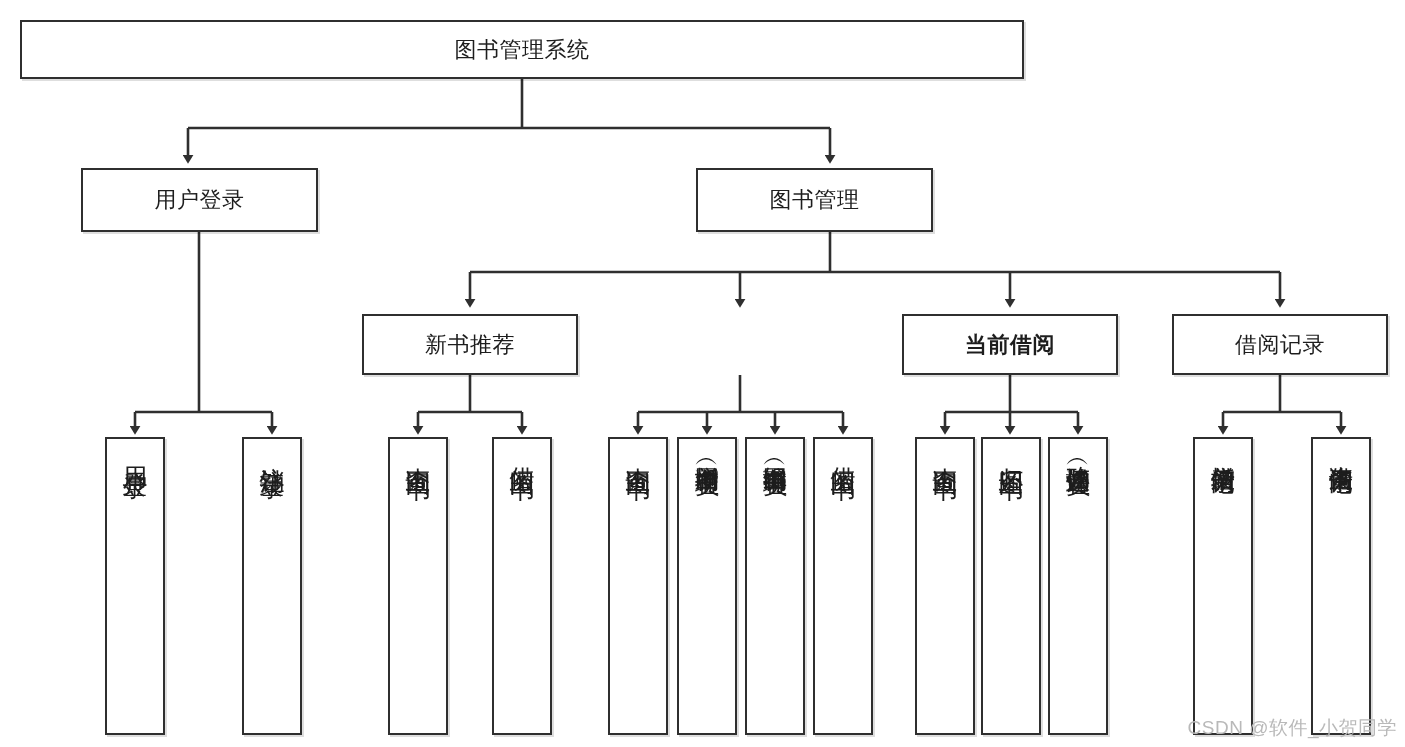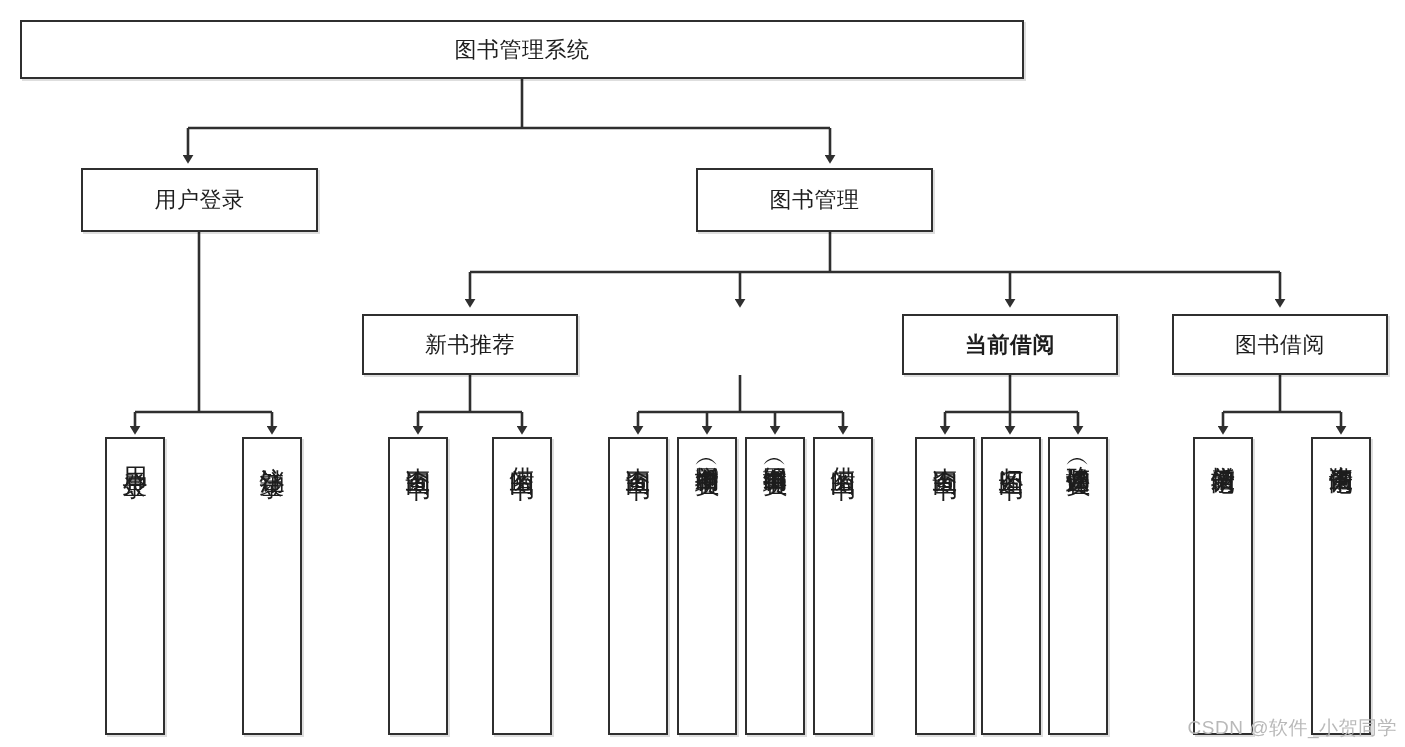--- a/index.html
+++ b/index.html
@@ -138,21 +138,21 @@
     <span class="lbl">图书管理</span>
   </div>
 
   <div class="node horiz" style="left:362px; top:314px; width:216px; height:61px;">
     <span class="lbl">新书推荐</span>
   </div>
   <div class="node horiz" style="left:902px; top:314px; width:216px; height:61px;font-weight:bold;">
     <span class="lbl">当前借阅</span>
   </div>
   <div class="node horiz" style="left:1172px; top:314px; width:216px; height:61px;">
-    <span class="lbl">图书借阅</span>
+    <span class="lbl">借阅记录</span>
   </div>
 
   <div class="node vert" style="left:105px; top:437px; width:60px; height:298px;">
     <span class="lbl">用户登录</span>
   </div>
   <div class="node vert" style="left:242px; top:437px; width:60px; height:298px;">
     <span class="lbl">注销登录</span>
   </div>
 
   <div class="node vert" style="left:388px; top:437px; width:60px; height:298px;">

